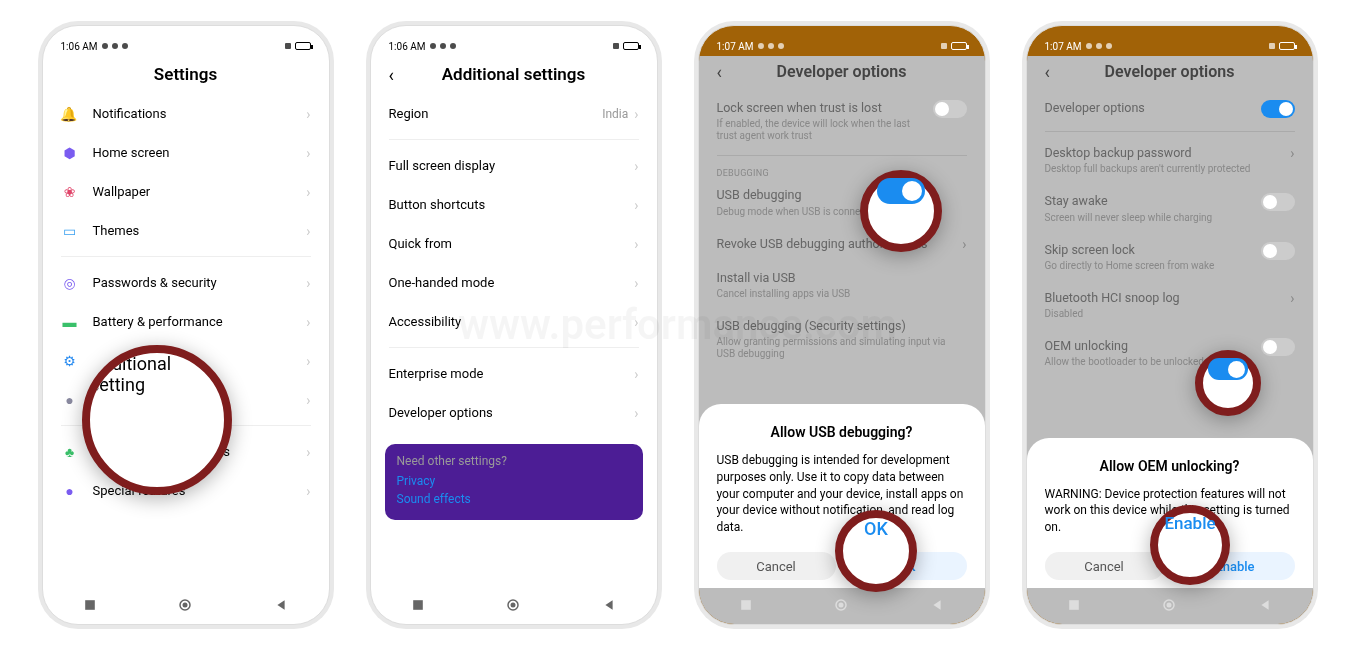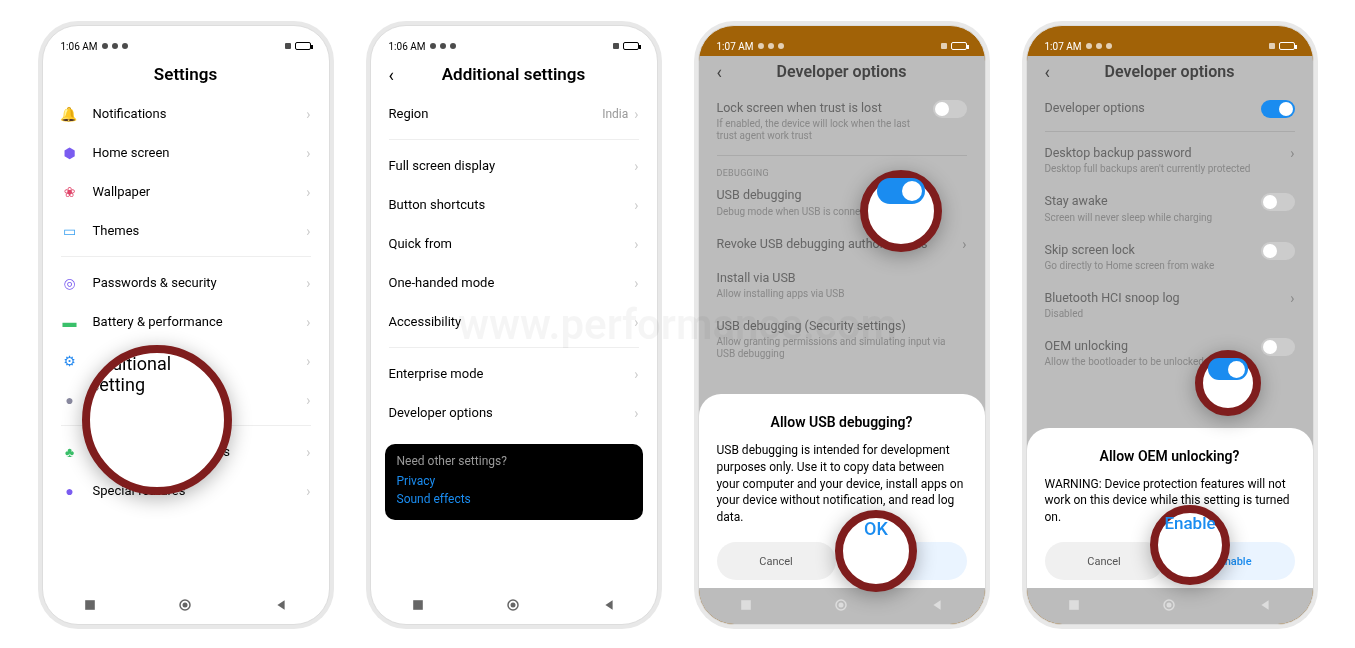--- a/index.html
+++ b/index.html
@@ -101,44 +101,44 @@
 .magnifier.addtl { width: 150px; height: 150px; top: 345px; left: 82px; font-size: 18px; overflow: hidden; }
 .magnifier.usb-dbg { width: 82px; height: 82px; top: 170px; left: 860px; }
 .magnifier.ok-btn { width: 82px; height: 82px; top: 510px; left: 835px; font-size: 18px; color: #1a8cf0; font-weight: 500; }
 .magnifier.oem-tgl { width: 66px; height: 66px; top: 350px; left: 1195px; }
 .magnifier.enable-btn { width: 80px; height: 80px; top: 505px; left: 1150px; font-size: 17px; color: #1a8cf0; font-weight: 500; }
 
 
 .hint-card {
   margin: 12px 14px 0;
   padding: 10px 12px;
-  background: #000000;
+  background: #4c1d95;
   border-radius: 10px;
 }
 .hint-card .q { font-size: 12px; color: #999; margin-bottom: 6px; }
 .hint-card .link { font-size: 12px; color: #1a8cf0; margin-bottom: 4px; }
 
 
 .sheet {
   position: absolute;
   bottom: 36px;
   left: 0; right: 0;
   background: #fff;
   border-radius: 22px 22px 0 0;
   padding: 20px 18px 8px;
   z-index: 50;
   margin-top: 44px;
 }
 .sheet h3 { font-size: 14px; text-align: center; font-weight: 600; margin-bottom: 12px; }
 .sheet .body { font-size: 12px; line-height: 1.4; margin-bottom: 16px; }
 .sheet .btns { display: flex; gap: 12px; }
 .sheet .btn {
-  flex: 1; height: 38px; border-radius: 20px;
+  flex: 1; height: 28px; border-radius: 20px;
   display: flex; align-items: center; justify-content: center;
-  font-size: 11px;
+  font-size: 13px;
 }
 .btn.cancel { background: #f0f0f0; color: #555; }
 .btn.primary { background: #eaf4ff; color: #1a8cf0; font-weight: 500; }
 
 
 .scr-dim {
   position: absolute; top: 30px; left: 0; right: 0; bottom: 0;
   background: #bcbcbc;
   z-index: 1;
 }
@@ -374,21 +374,21 @@
               <div class="sub">Debug mode when USB is connected</div>
             </div>
       </div>
       <div class="row">
         <div class="label">Revoke USB debugging authorizations</div>
         <span class="chev" style="color:#888">›</span>
       </div>
       <div class="row">
         <div class="label">
               <div>Install via USB</div>
-              <div class="sub">Allow installing apps via USB</div>
+              <div class="sub">Cancel installing apps via USB</div>
             </div>
       </div>
       <div class="row">
         <div class="label">
               <div>USB debugging (Security settings)</div>
               <div class="sub">Allow granting permissions and simulating input via USB debugging</div>
             </div>
       </div>
     </div>
   </div>

